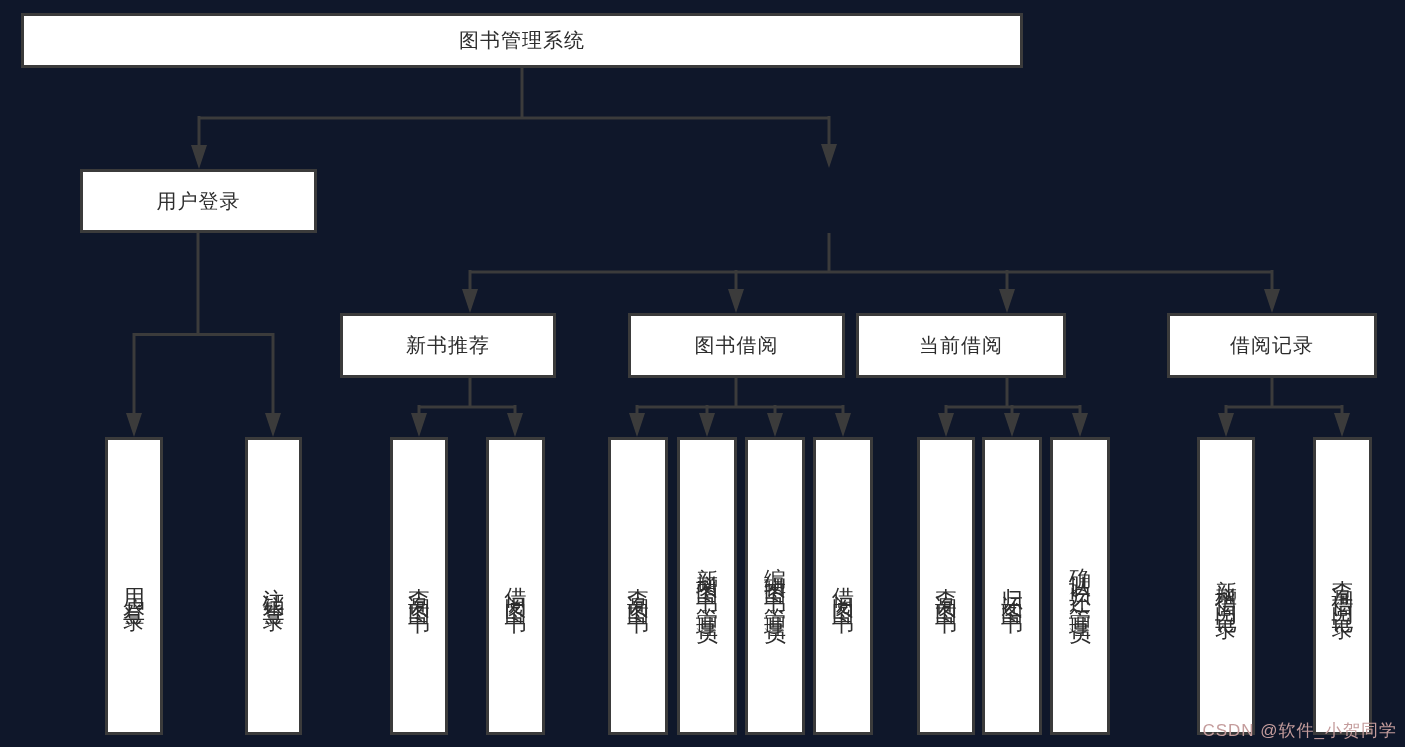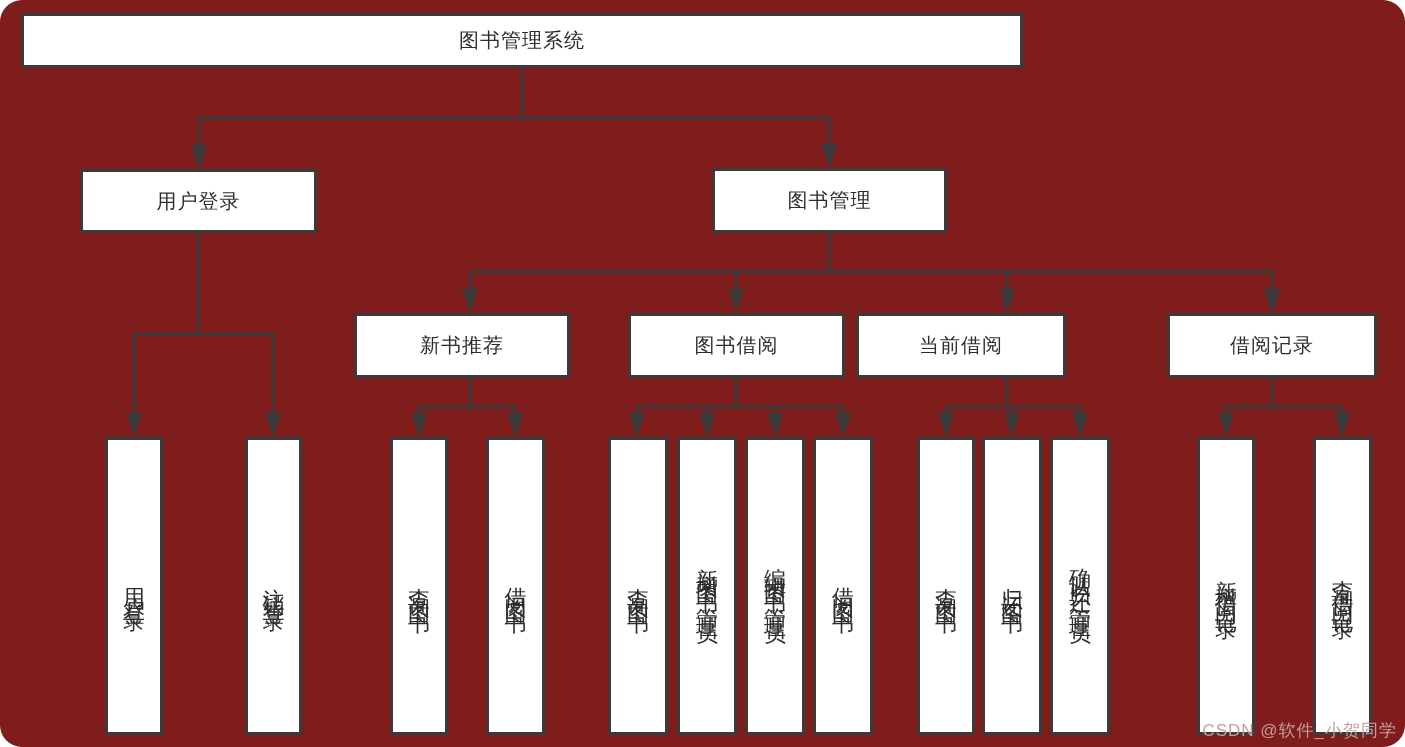--- a/index.html
+++ b/index.html
@@ -4,25 +4,24 @@
 <style>
   html, body {
     margin: 0;
     padding: 0;
     background: #ffffff;
   }
   .canvas {
     position: relative;
     width: 1405px;
     height: 747px;
-    background: #7f1d1d;
+    background: #0f172a;
     overflow: hidden;
     font-family: "Liberation Sans", "DejaVu Sans", sans-serif;
     color: #2d2d2d;
-    border-radius: 22px;
   }
   .connector-svg {
     position: absolute;
     left: 0;
     top: 0;
     width: 1405px;
     height: 747px;
   }
   .node {
     position: absolute;
@@ -117,25 +116,22 @@
     </g>
   </svg>
 
   <div class="node" style="left:21px; top:13px; width:1002px; height:55px;">
     <span>图书管理系统</span>
   </div>
 
   <div class="node" style="left:80px; top:169px; width:237px; height:64px;">
     <span>用户登录</span>
   </div>
-  <div class="node" style="left:712px; top:168px; width:235px; height:65px;">
-    <span>图书管理</span>
-  </div>
 
-  <div class="node" style="left:354px; top:313px; width:216px; height:65px;">
+  <div class="node" style="left:340px; top:313px; width:216px; height:65px;">
     <span>新书推荐</span>
   </div>
   <div class="node" style="left:628px; top:313px; width:217px; height:65px;font-family:Liberation Mono, monospace;">
     <span>图书借阅</span>
   </div>
   <div class="node" style="left:856px; top:313px; width:210px; height:65px;">
     <span>当前借阅</span>
   </div>
   <div class="node" style="left:1167px; top:313px; width:210px; height:65px;">
     <span>借阅记录</span>

